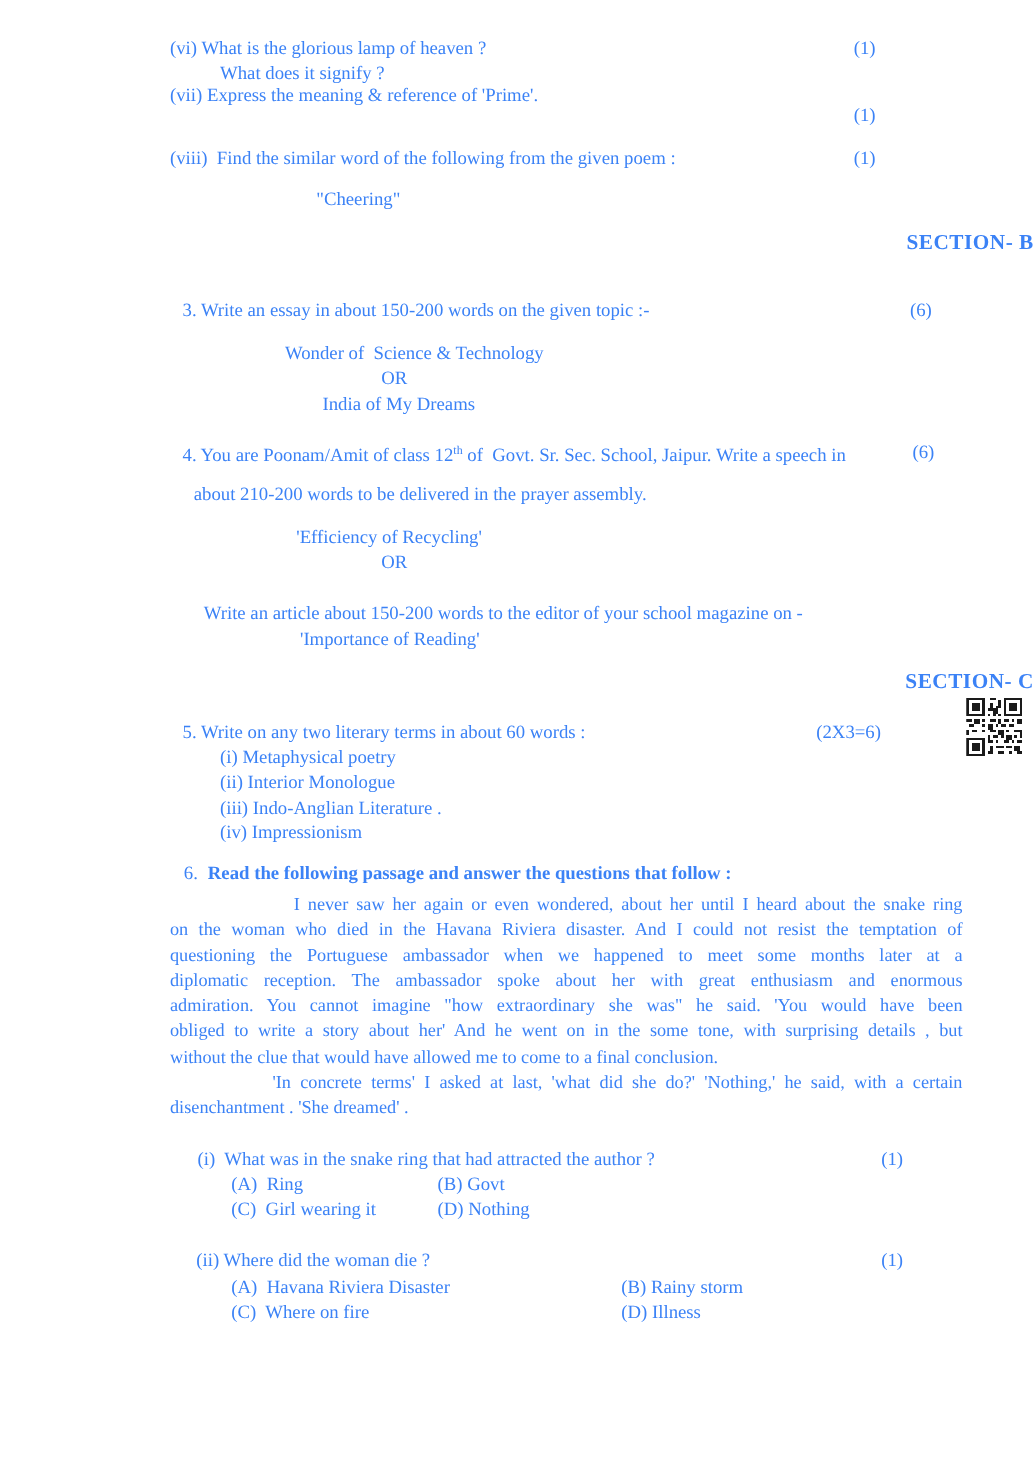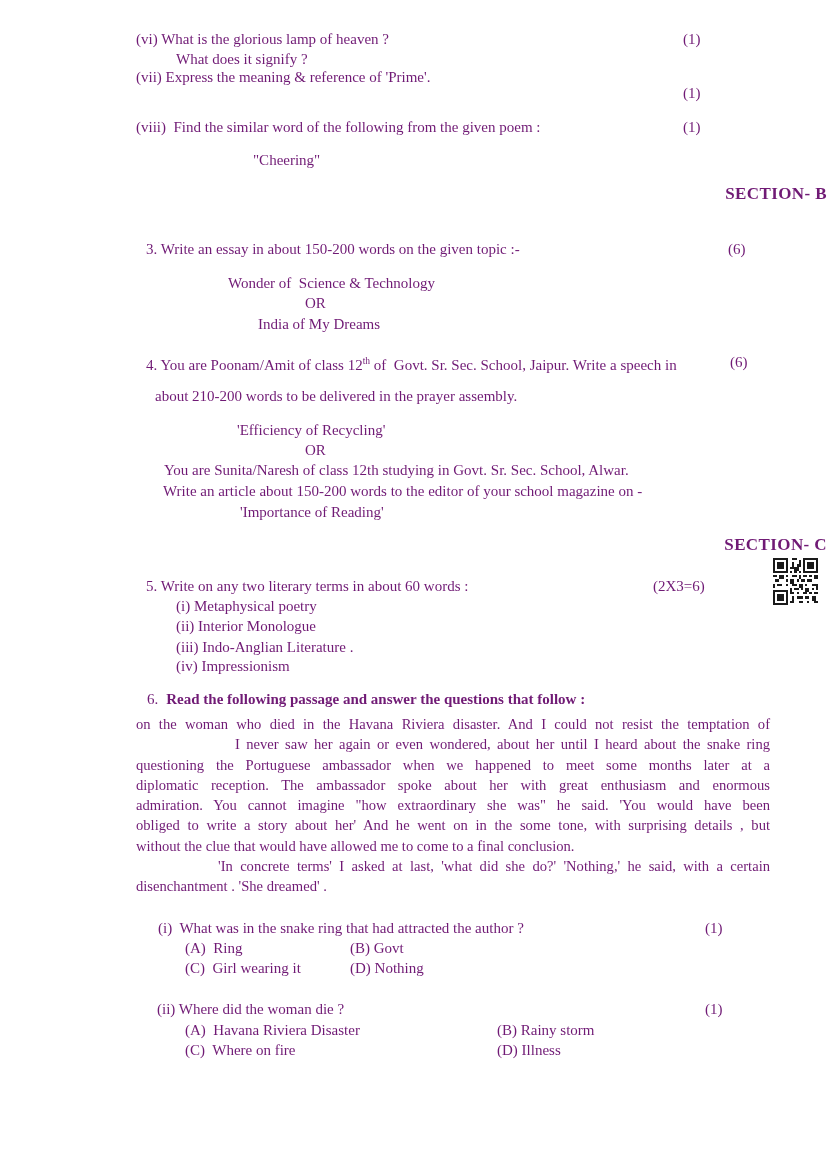--- a/index.html
+++ b/index.html
@@ -1,21 +1,21 @@
 <!DOCTYPE html>
 <html><head>
 <meta charset="utf-8">
 <style>
   html,body{margin:0;padding:0;background:#ffffff;}
   .page{
     position:relative;
     width:827px;height:1169px;
     background:#ffffff;
     font-family:"Liberation Serif","DejaVu Serif",serif;
-    color:#701a75;
+    color:#3b82f6;
     overflow:hidden;
   }
   .t{
     position:absolute;
     font-size:15px;
     line-height:18px;
     white-space:pre;
   }
   .b{font-weight:bold;}
   .center{left:9px;width:818px;text-align:right;}
@@ -59,21 +59,20 @@
   <div class="t" style="left:728px;top:240px">(6)</div>
   <div class="t" style="left:228px;top:274px">Wonder of  Science &amp; Technology</div>
   <div class="t" style="left:305px;top:294px">OR</div>
   <div class="t" style="left:258px;top:315px">India of My Dreams</div>
 
   <div class="t" style="left:146px;top:352px"><span>4. You are Poonam/Amit of class 12</span><span class="sup">th</span><span> of  Govt. Sr. Sec. School, Jaipur. Write a speech in</span></div>
   <div class="t" style="left:730px;top:353px">(6)</div>
   <div class="t" style="left:155px;top:387px">about 210-200 words to be delivered in the prayer assembly.</div>
   <div class="t" style="left:237px;top:421px">'Efficiency of Recycling'</div>
   <div class="t" style="left:305px;top:441px">OR</div>
-  <div class="t" style="left:164px;top:461px">You are Sunita/Naresh of class 12th studying in Govt. Sr. Sec. School, Alwar.</div>
   <div class="t" style="left:163px;top:482px">Write an article about 150-200 words to the editor of your school magazine on -</div>
   <div class="t" style="left:240px;top:503px">'Importance of Reading'</div>
 
   <div class="t sec center" style="top:536px">SECTION- C</div>
 
   <div class="t" style="left:146px;top:577px">5. Write on any two literary terms in about 60 words :</div>
   <div class="t" style="left:653px;top:577px">(2X3=6)</div>
   <div class="t" style="left:176px;top:597px">(i) Metaphysical poetry</div>
   <div class="t" style="left:176px;top:617px">(ii) Interior Monologue</div>
   <div class="t" style="left:176px;top:638px">(iii) Indo-Anglian Literature .</div>
@@ -144,22 +143,22 @@
         <rect x="8" y="20" width="2" height="1"></rect>
       <rect x="12" y="20" width="2" height="1"></rect>
         <rect x="16" y="20" width="1" height="1"></rect>
         <rect x="19" y="20" width="2" height="1"></rect>
     </g>
   </svg>
 
   <div class="t" style="left:147px;top:690px"><span>6.</span><span class="b" style="margin-left:8px">Read the following passage and answer the questions that follow :</span></div>
 
   <div class="passage">
+    <div class="pl ind1">I never saw her again or even wondered, about her until I heard about the snake ring</div>
     <div class="pl">on the woman who died in the Havana Riviera disaster. And I could not resist the temptation of</div>
-    <div class="pl ind1">I never saw her again or even wondered, about her until I heard about the snake ring</div>
     <div class="pl">questioning the Portuguese ambassador when we happened to meet some months later at a</div>
     <div class="pl">diplomatic reception. The ambassador spoke about her with great enthusiasm and enormous</div>
     <div class="pl">admiration. You cannot imagine "how extraordinary she was" he said. 'You would have been</div>
     <div class="pl">obliged to write a story about her' And he went on in the some tone, with surprising details , but</div>
     <div class="pl last">without the clue that would have allowed me to come to a final conclusion.</div>
     <div class="pl ind2">'In concrete terms' I asked at last, 'what did she do?' 'Nothing,' he said, with a certain</div>
     <div class="pl last">disenchantment . 'She dreamed' .</div>
   </div>
 
   <div class="t" style="left:158px;top:919px">(i)  What was in the snake ring that had attracted the author ?</div>

